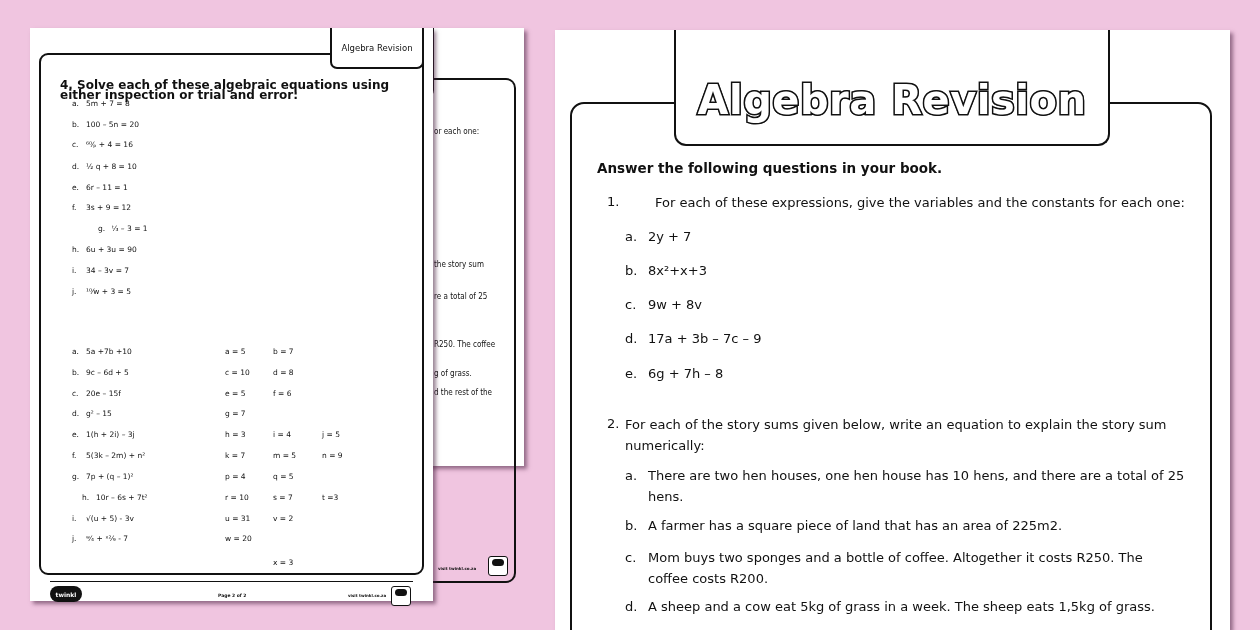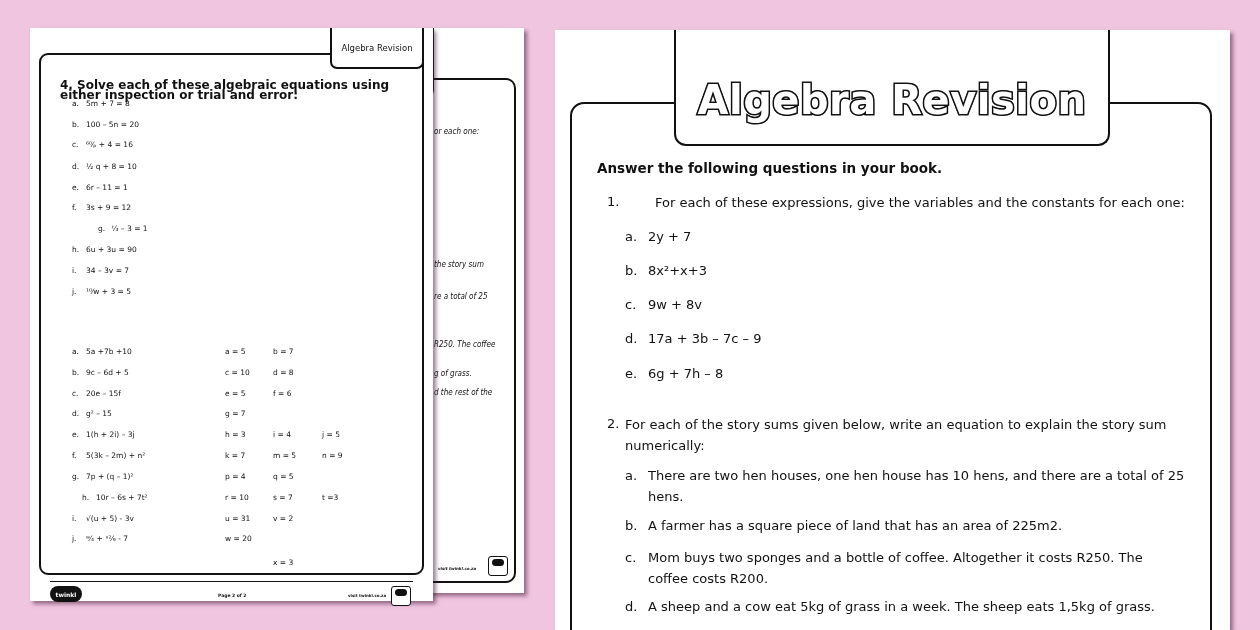--- a/index.html
+++ b/index.html
@@ -9,21 +9,21 @@
     position: relative;
     font-family: "DejaVu Sans", sans-serif;
     color: #111;
   }
   .page {
     position: absolute;
     background: #fff;
     box-shadow: 3px 3px 4px rgba(70,30,60,0.55);
   }
   
-  #page-mid { left: 420px; top: 28px; width: 104px; height: 565px; font-style: italic; }
+  #page-mid { left: 420px; top: 28px; width: 104px; height: 438px; }
   #page-mid .frame {
     position: absolute; left: 0; top: 50px; right: 8px; height: 505px;
     border: 2px solid #111; border-left: none; border-radius: 0 10px 10px 0;
   }
   #page-mid .tabstub {
     position: absolute; left: 0; top: 0; width: 14px; height: 70px;
     border: 2px solid #111; border-top: none; border-left: none; border-radius: 0 0 8px 0;
   }
   #page-mid .snip {
     position: absolute; left: 14px; font-size: 8px; white-space: nowrap;

